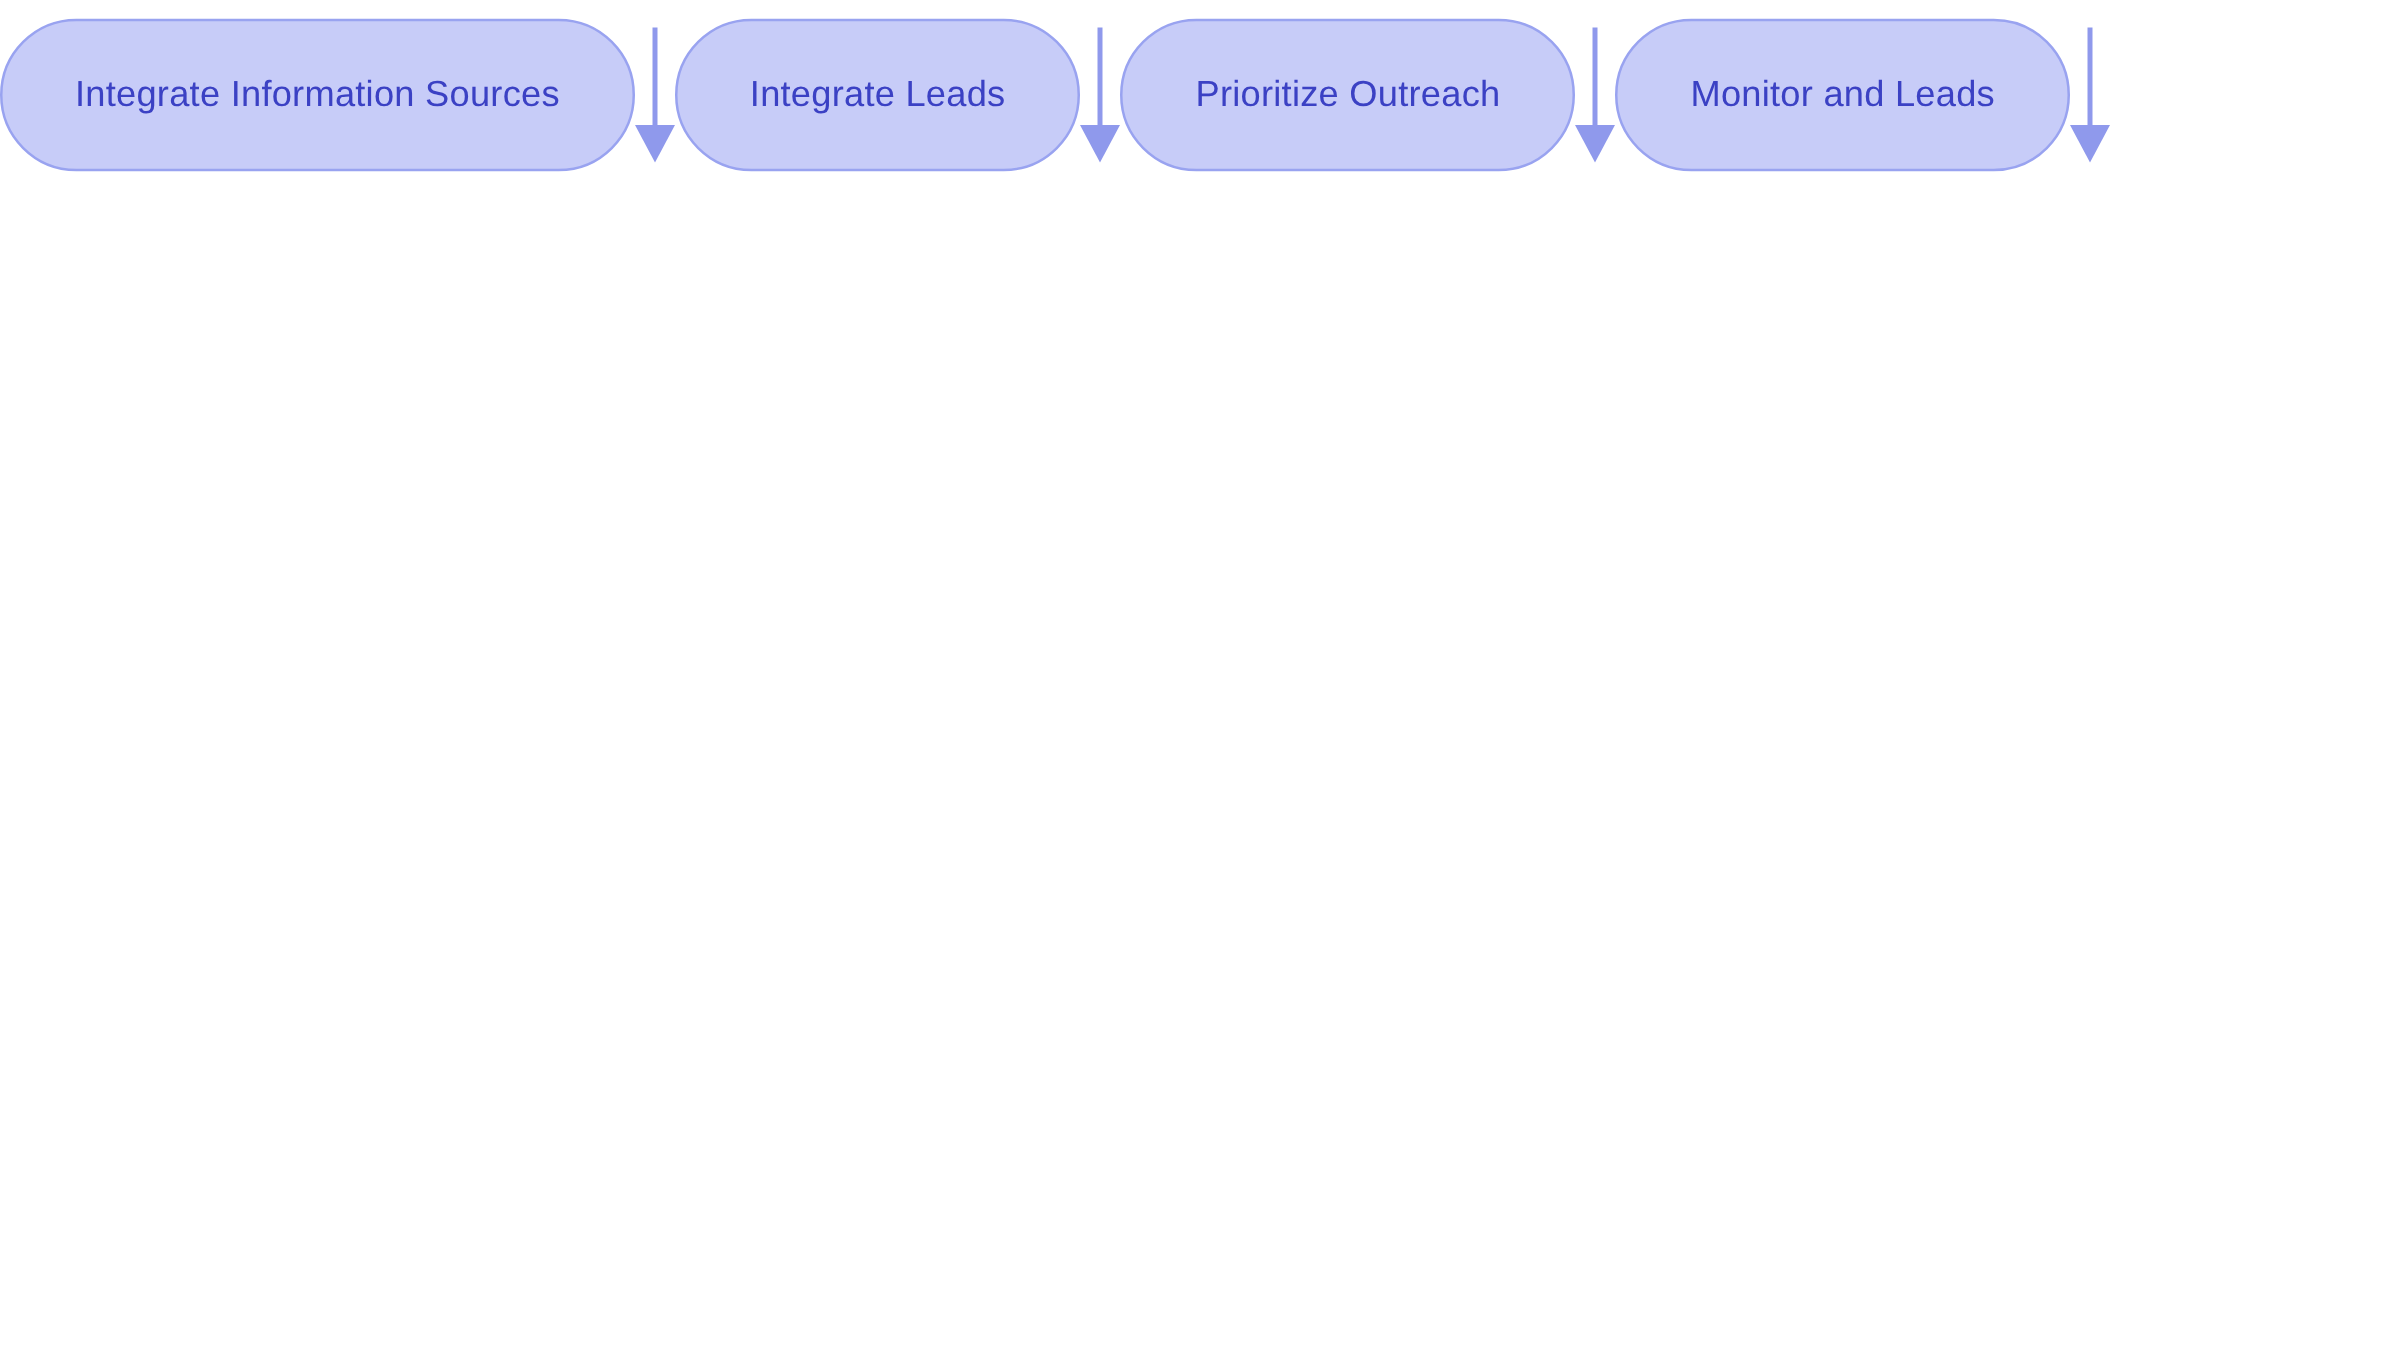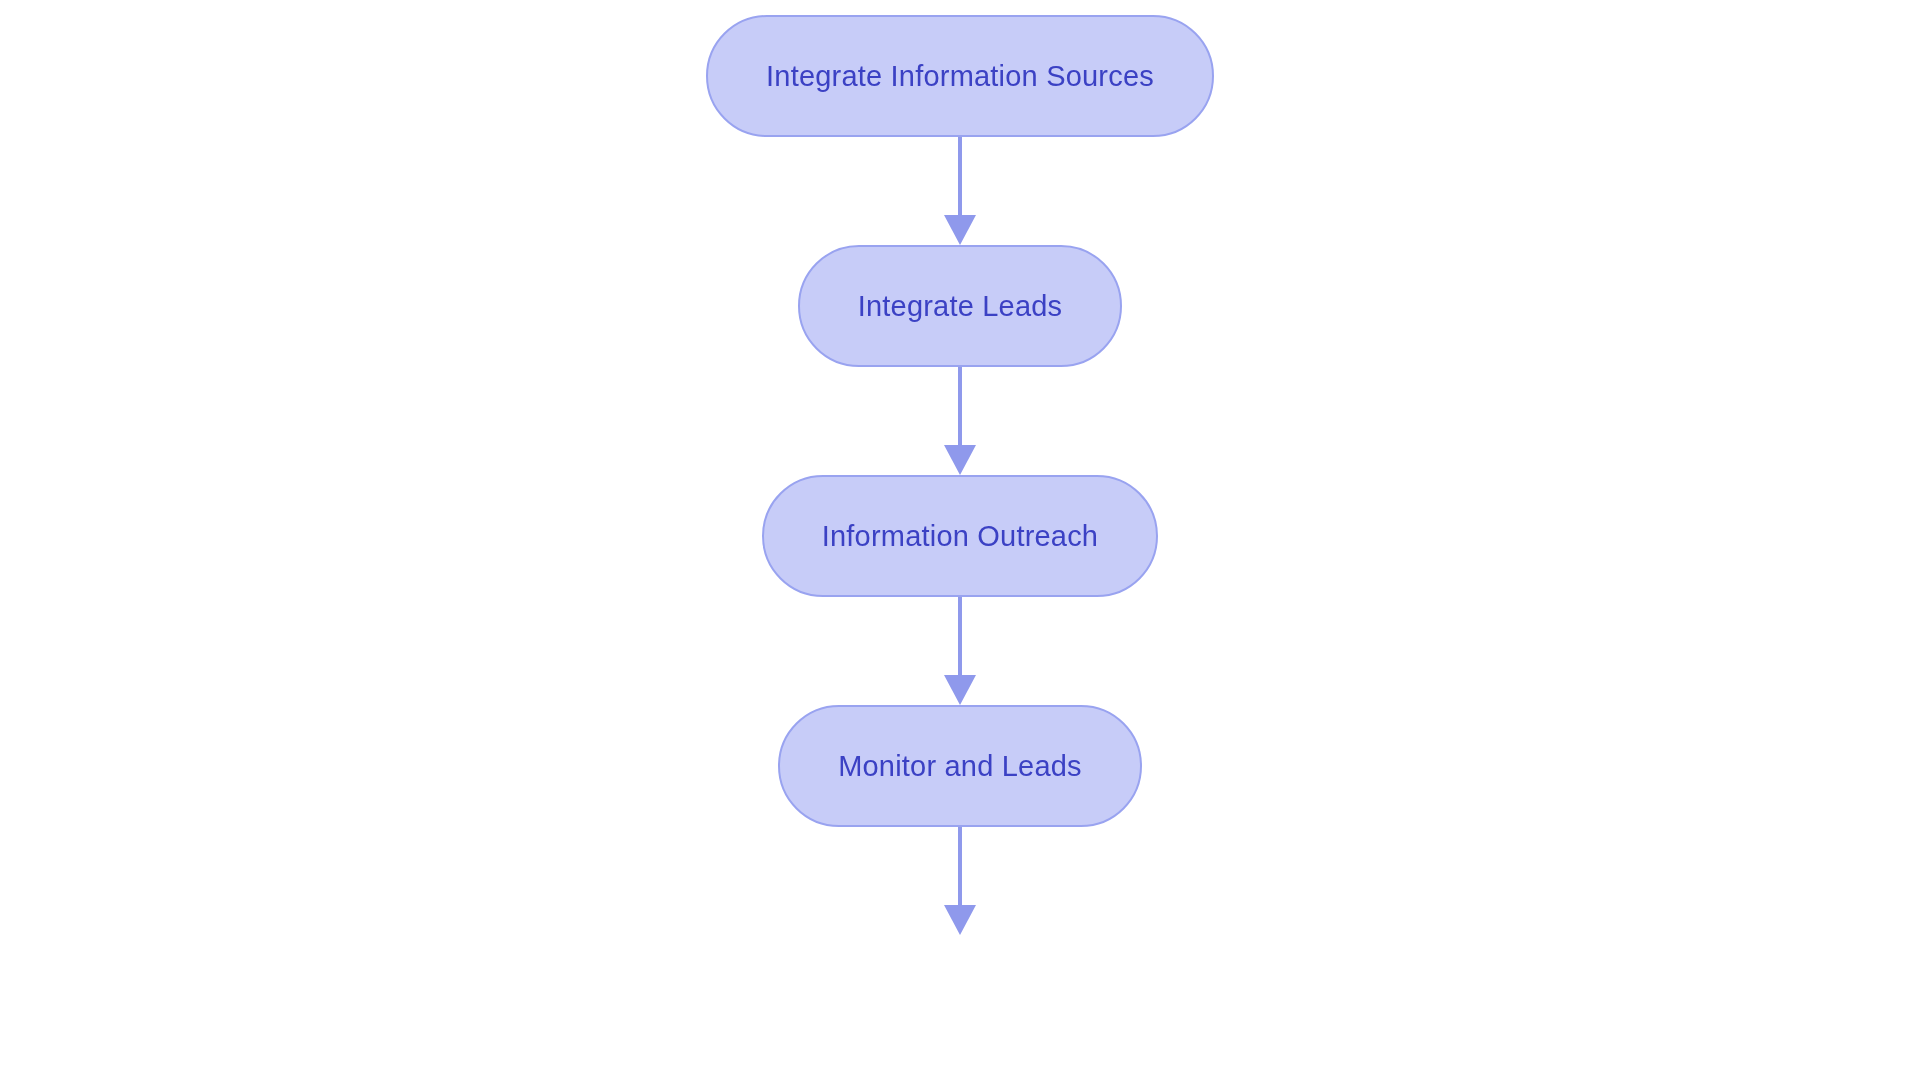--- a/index.html
+++ b/index.html
@@ -21,21 +21,21 @@
     width: 1920px;
     height: 1083px;
     position: relative;
   }
   .flow {
     position: absolute;
     left: 0;
     top: 15px;
     width: 100%;
     display: flex;
-    flex-direction: column;
+    flex-direction: row;
     align-items: center;
   }
   .node {
     height: 122px;
     min-width: 280px;
     padding: 0 58px;
     display: flex;
     align-items: center;
     justify-content: center;
     background: var(--node-fill);
@@ -79,21 +79,21 @@
       <div class="arrow-head"></div>
     </div>
 
     <div class="node">Integrate Leads</div>
 
     <div class="arrow">
       <div class="arrow-line"></div>
       <div class="arrow-head"></div>
     </div>
 
-    <div class="node">Information Outreach</div>
+    <div class="node">Prioritize Outreach</div>
 
     <div class="arrow">
       <div class="arrow-line"></div>
       <div class="arrow-head"></div>
     </div>
 
     <div class="node">Monitor and Leads</div>
 
     <div class="arrow">
       <div class="arrow-line"></div>

